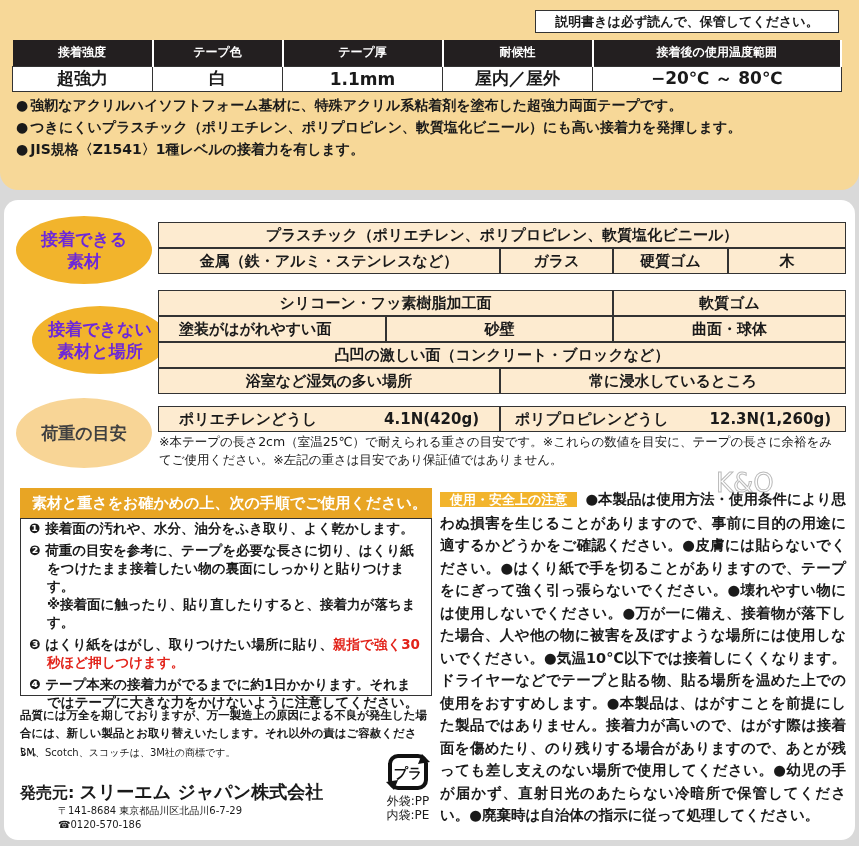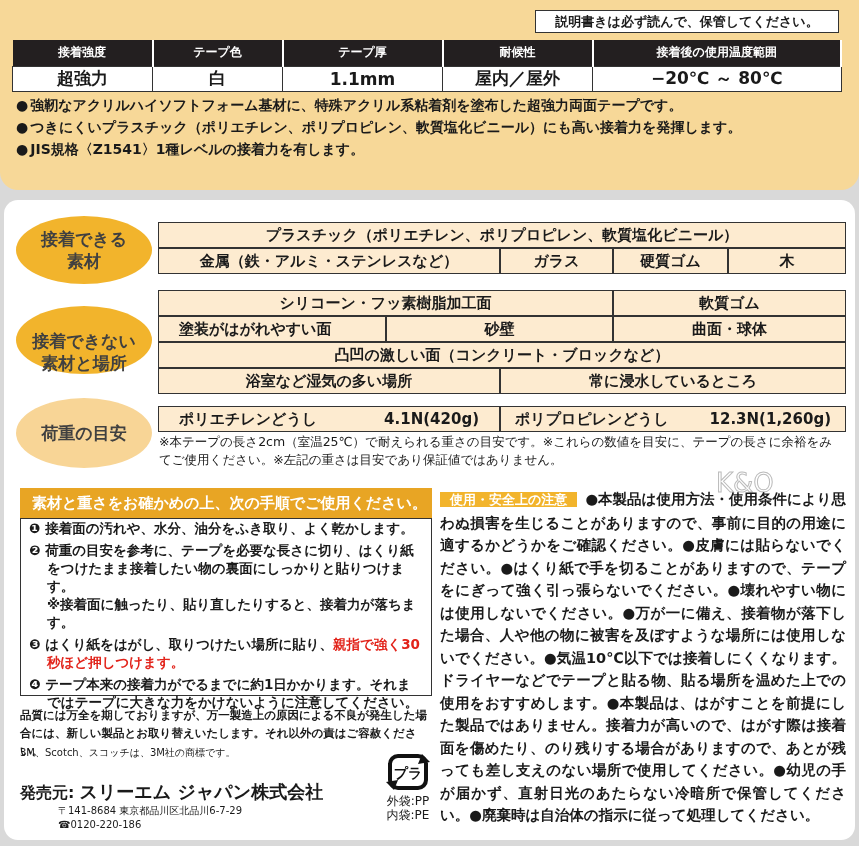--- a/index.html
+++ b/index.html
@@ -7,21 +7,21 @@
   .top-panel { position: absolute; left: 0; top: 0; width: 859px; height: 190px; background: #f7d898; border-radius: 0 0 18px 18px; }
   .notice-box { position: absolute; left: 535px; top: 10px; width: 304px; height: 23px; background: #fff; border: 1px solid #333; font-size: 13px; font-weight: bold; text-align: center; line-height: 21px; }
   .spec-table { position: absolute; left: 12px; top: 40px; width: 830px; border-collapse: collapse; }
   .spec-table th { background: #231f20; color: #fff; font-size: 12px; height: 26px; border-right: 2px solid #fff; font-weight: bold; }
   .spec-table td { background: #fff; font-size: 17px; font-weight: bold; height: 25px; text-align: center; border: 1px solid #333; }
   .features { position: absolute; left: 16px; top: 94px; font-size: 14px; font-weight: bold; line-height: 22px; }
   .features li { list-style: none; }
   .features li::before { content: "●"; margin-right: 2px; }
 
   .main-panel { position: absolute; left: 4px; top: 200px; width: 851px; height: 640px; background: #fff; border-radius: 14px; }
-  .oval { position: absolute; background: #f2b42c; color: #404040; border-radius: 50%; display: flex; align-items: center; justify-content: center; text-align: center; font-weight: bold; font-size: 17px; line-height: 22px; }
+  .oval { position: absolute; background: #f2b42c; color: #6d28d9; border-radius: 50%; display: flex; align-items: center; justify-content: center; text-align: center; font-weight: bold; font-size: 17px; line-height: 22px; }
   .oval.light { background: #f8d596; color: #404040; }
   .grid { position: absolute; border: 1px solid #333; background: #fdebd0; }
   .row { display: flex; border-bottom: 2px solid #333; }
   .row:last-child { border-bottom: none; }
   .cell { flex: 1; text-align: center; font-size: 15px; font-weight: bold; height: 24px; line-height: 24px; border-right: 2px solid #333; background: #fdebd0; }
   .cell:last-child { border-right: none; }
   .cell.left { text-align: left; padding-left: 20px; }
   .note-small { position: absolute; left: 155px; top: 233px; width: 680px; font-size: 12.5px; line-height: 18px; }
 
   .proc-head { position: absolute; left: 16px; top: 288px; width: 412px; height: 30px; background: #e8a524; color: #fff; font-weight: bold; font-size: 15px; line-height: 30px; padding-left: 12px; }
@@ -85,21 +85,21 @@
         <div class="cell">プラスチック（ポリエチレン、ポリプロピレン、軟質塩化ビニール）</div>
       </div>
     <div class="row">
       <div class="cell" style="flex:0 0 342px">金属（鉄・アルミ・ステンレスなど）</div>
       <div class="cell" style="flex:0 0 113px">ガラス</div>
       <div class="cell" style="flex:0 0 115px">硬質ゴム</div>
       <div class="cell">木</div>
     </div>
   </div>
 
-  <div class="oval" style="left:12px;top:106px;width:136px;height:68px;align-items:flex-end;">
+  <div class="oval" style="left:28px;top:106px;width:136px;height:68px;">
     <div>
         <div>接着できない</div>
         <div>素材と場所</div>
       </div>
   </div>
   <div class="grid" style="left:154px;top:90px;width:688px;">
     <div class="row">
       <div class="cell" style="flex:0 0 455px">シリコーン・フッ素樹脂加工面</div>
       <div class="cell">軟質ゴム</div>
     </div>
@@ -140,21 +140,21 @@
     <p><span>❷ 荷重の目安を参考に、テープを必要な長さに切り、はくり紙をつけたまま接着したい物の裏面にしっかりと貼りつけます。</span><br><span>※接着面に触ったり、貼り直したりすると、接着力が落ちます。</span></p>
     <p><span>❸ はくり紙をはがし、取りつけたい場所に貼り、</span><span class="red">親指で強く30秒ほど押しつけます。</span></p>
     <p>❹ テープ本来の接着力がでるまでに約1日かかります。それまではテープに大きな力をかけないように注意してください。</p>
   </div>
 
   <div class="quality">品質には万全を期しておりますが、万一製造上の原因による不良が発生した場合には、新しい製品とお取り替えいたします。それ以外の責はご容赦ください。</div>
   <div class="tm">3M、Scotch、スコッチは、3M社の商標です。</div>
   <div class="maker">
     <div><span class="maker-label">発売元:</span> <span class="maker-name">スリーエム ジャパン株式会社</span></div>
     <div class="maker-addr">〒141-8684 東京都品川区北品川6-7-29</div>
-    <div class="maker-addr">☎0120-220-186</div>
+    <div class="maker-addr">☎0120-570-186</div>
   </div>
   <div class="recycle">
     <svg width="44" height="40" viewBox="0 0 44 40">
       <rect x="4" y="4" width="36" height="32" rx="8" fill="none" stroke="#111" stroke-width="4"></rect>
       <polygon points="36,2 44,10 32,12" fill="#111"></polygon>
       <polygon points="8,38 0,30 12,28" fill="#111"></polygon>
       <text x="22" y="26" font-size="14" font-weight="bold" text-anchor="middle" fill="#111">プラ</text>
     </svg>
     <div>外袋:PP</div>
     <div>内袋:PE</div>

